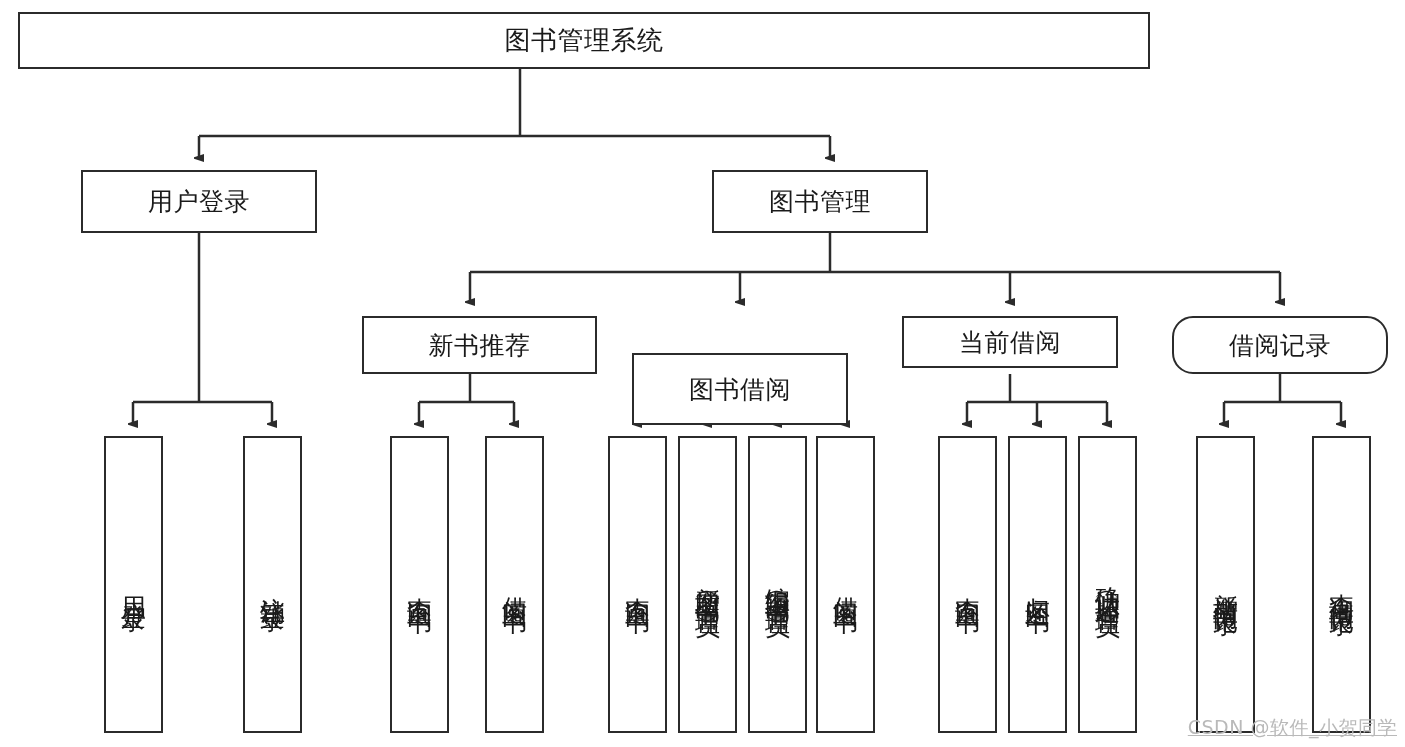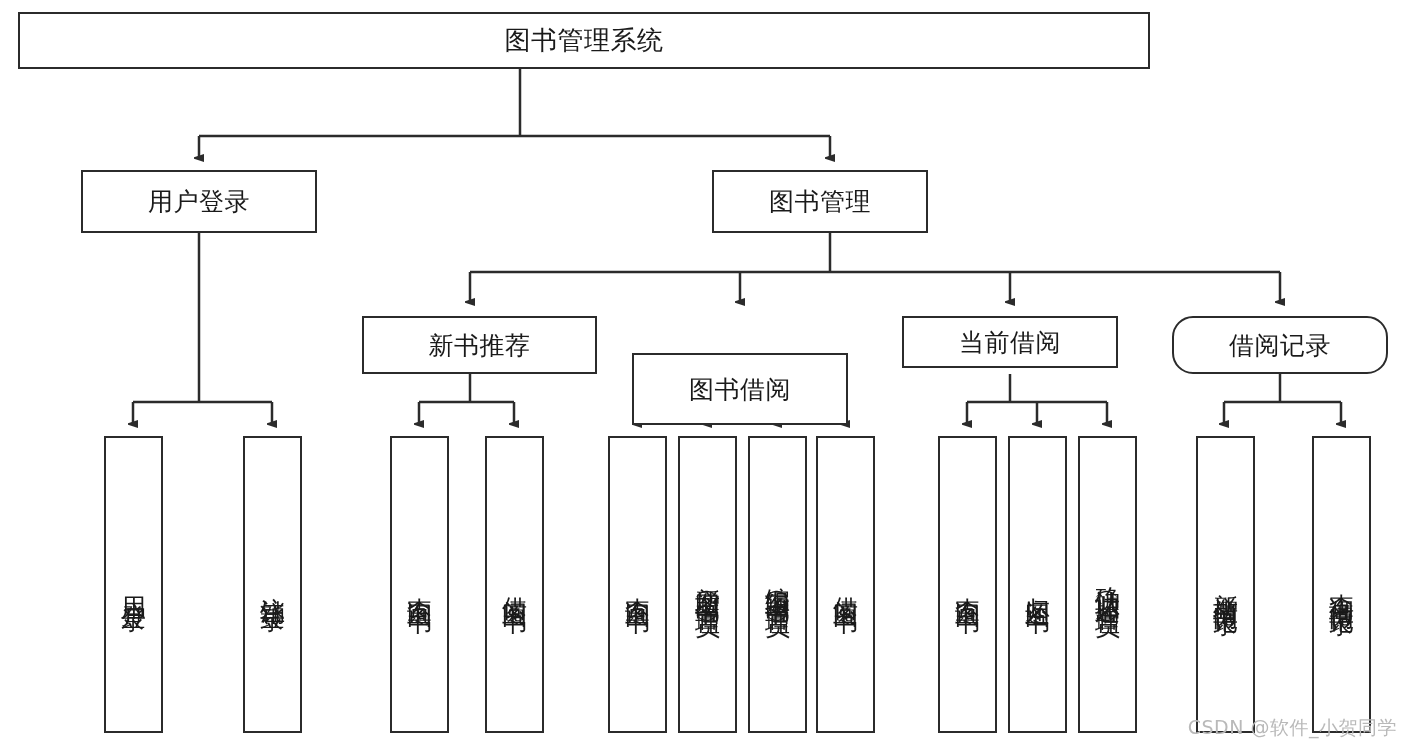--- a/index.html
+++ b/index.html
@@ -65,20 +65,21 @@
   }
   #watermark {
     position: absolute;
     right: 8px;
     bottom: 6px;
     font-size: 19px;
     color: #b9b9b9;
     letter-spacing: 0.5px;
     user-select: none;
     white-space: nowrap;
+    text-decoration: underline;
   }
 </style>
 </head>
 <body>
 
 <div id="canvas">
 
   <svg class="wires" viewBox="0 0 1405 747" xmlns="http://www.w3.org/2000/svg">
     <defs>
       <marker id="arrow" markerWidth="10" markerHeight="10" refX="5" refY="5" orient="auto" markerUnits="userSpaceOnUse">

